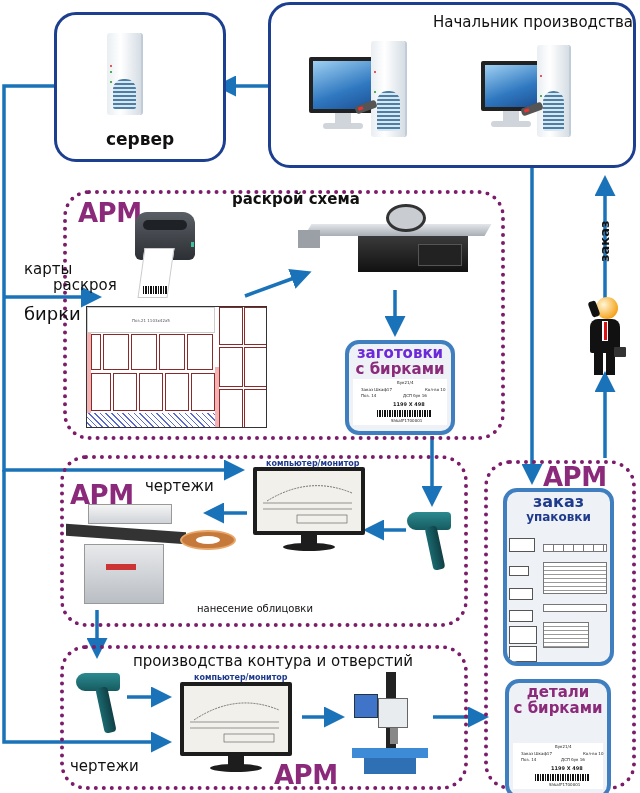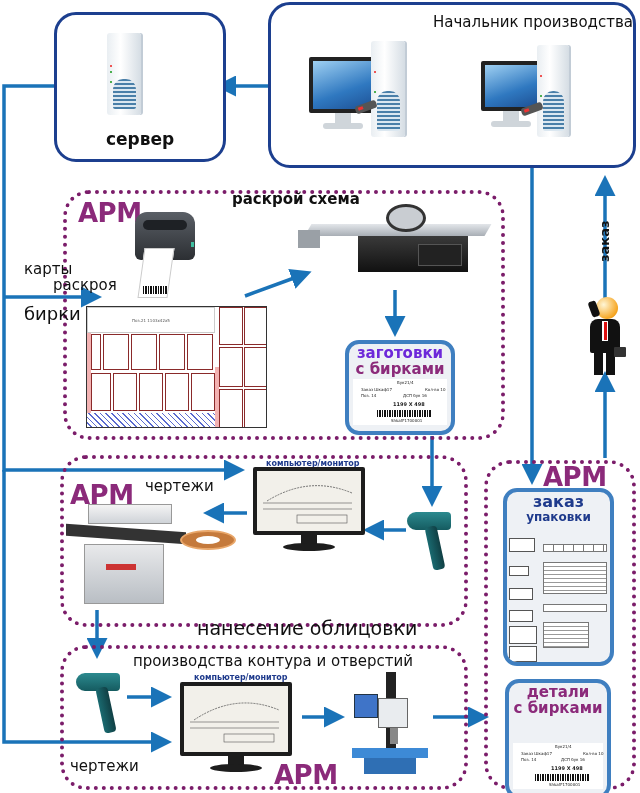--- a/index.html
+++ b/index.html
@@ -217,21 +217,21 @@
   <div style="position:absolute;left:18px;top:40px;width:80px;height:60px;background:linear-gradient(180deg,#e8e9eb,#b9bec4);border:1px solid #999;"></div>
   <div style="position:absolute;left:40px;top:60px;width:30px;height:6px;background:#c33;"></div>
   <div style="position:absolute;left:114px;top:26px;width:56px;height:20px;border-radius:50%;background:#c57a3c;border:2px solid #e9a76a;"></div>
   <div style="position:absolute;left:130px;top:32px;width:24px;height:8px;border-radius:50%;background:#fff;"></div>
 </div>
 
 <div class="scanner" style="left:407px;top:510px;width:46px;height:62px;">
   <div style="position:absolute;left:0;top:2px;width:44px;height:18px;background:linear-gradient(180deg,#2c8a8f,#155b60);border-radius:9px 4px 4px 9px;"></div>
   <div style="position:absolute;left:22px;top:16px;width:12px;height:44px;background:linear-gradient(90deg,#1a6a70,#103f44);border-radius:4px;transform:rotate(-12deg);"></div>
 </div>
-<div class="lbl" style="left:197px;top:617px;font-size:19px;">нанесение облицовки</div>
+<div class="lbl" style="left:197px;top:603px;font-size:10px;">нанесение облицовки</div>
 
 <div class="dot-box" style="left:60px;top:645px;width:408px;height:145px;"></div>
 <div class="lbl" style="left:133px;top:652px;font-size:15px;">производства контура и отверстий</div>
 <div class="scanner" style="left:76px;top:671px;width:46px;height:64px;">
   <div style="position:absolute;left:0;top:2px;width:44px;height:18px;background:linear-gradient(180deg,#2c8a8f,#155b60);border-radius:9px 4px 4px 9px;"></div>
   <div style="position:absolute;left:24px;top:16px;width:12px;height:46px;background:linear-gradient(90deg,#1a6a70,#103f44);border-radius:4px;transform:rotate(-12deg);"></div>
 </div>
 <div class="tiny-blue" style="left:194px;top:673px;">компьютер/монитор</div>
 <div class="drawing-mon" style="left:180px;top:682px;width:112px;height:92px;">
   <div class="scr" style="width:112px;height:74px;">

